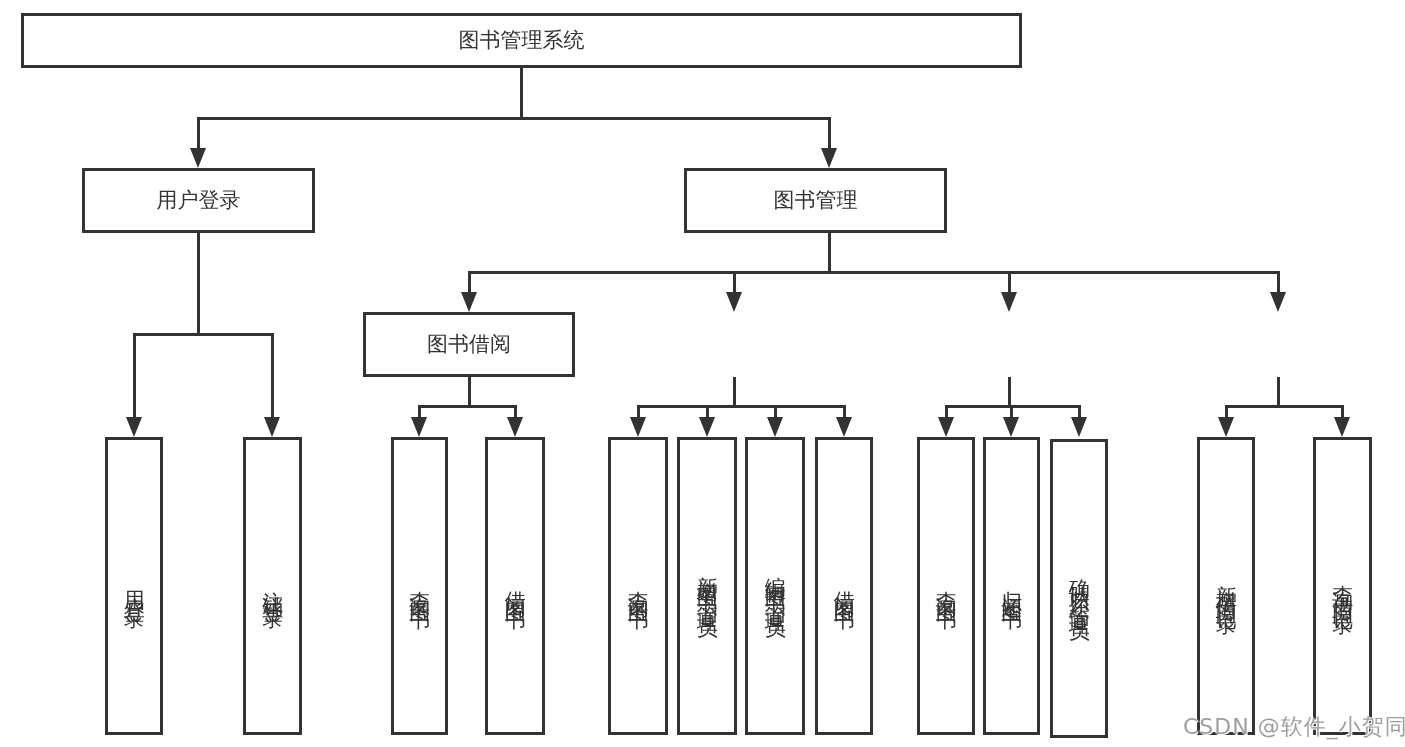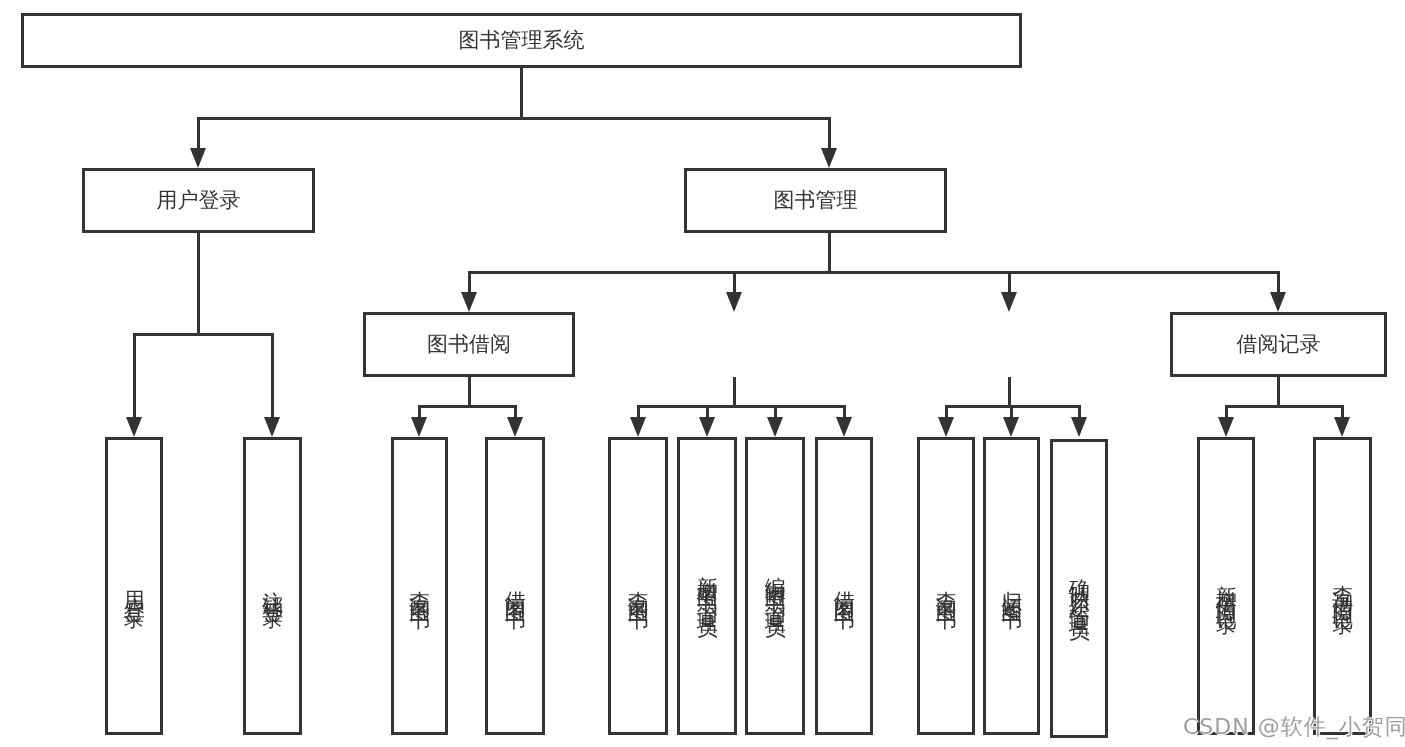--- a/index.html
+++ b/index.html
@@ -90,23 +90,20 @@
   <div class="vline" style="left:733px;top:271px;height:24px;"></div>
   <div class="arrow" style="left:726px;top:292px;"></div>
   <div class="vline" style="left:1008px;top:271px;height:24px;"></div>
   <div class="arrow" style="left:1001px;top:292px;"></div>
   <div class="vline" style="left:1277px;top:271px;height:24px;"></div>
   <div class="arrow" style="left:1270px;top:292px;"></div>
 
   <div class="box" style="left:363px;top:312px;width:212px;height:65px;">
     <span>图书借阅</span>
   </div>
-  <div class="box" style="left:1170px;top:312px;width:217px;height:65px;">
-    <span>借阅记录</span>
-  </div>
 
   <div class="vline" style="left:468px;top:377px;height:31px;"></div>
   <div class="hline" style="left:418px;top:405px;width:99px;"></div>
   <div class="vline" style="left:418px;top:405px;height:13px;"></div>
   <div class="arrow" style="left:411px;top:417px;"></div>
   <div class="vline" style="left:514px;top:405px;height:13px;"></div>
   <div class="arrow" style="left:507px;top:417px;"></div>
 
   <div class="vline" style="left:733px;top:377px;height:31px;"></div>
   <div class="hline" style="left:637px;top:405px;width:209px;"></div>

